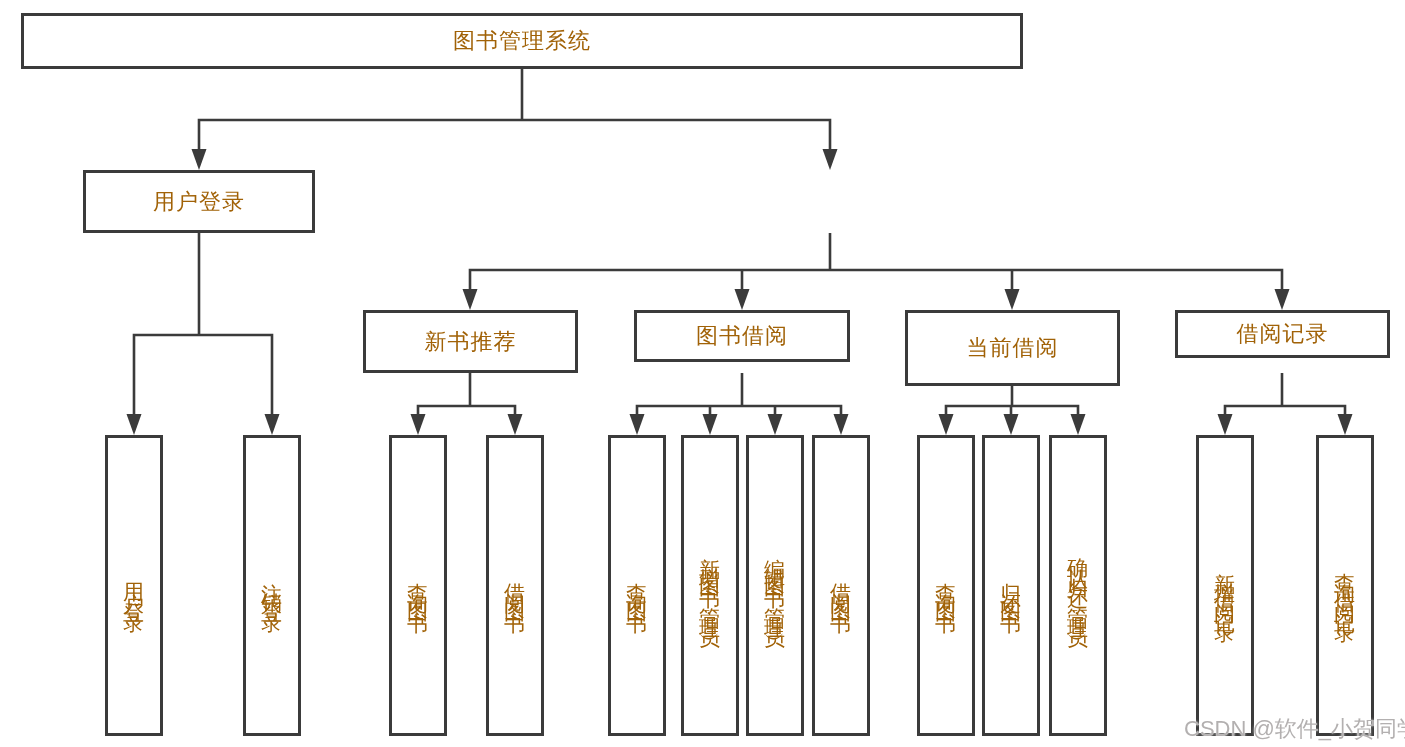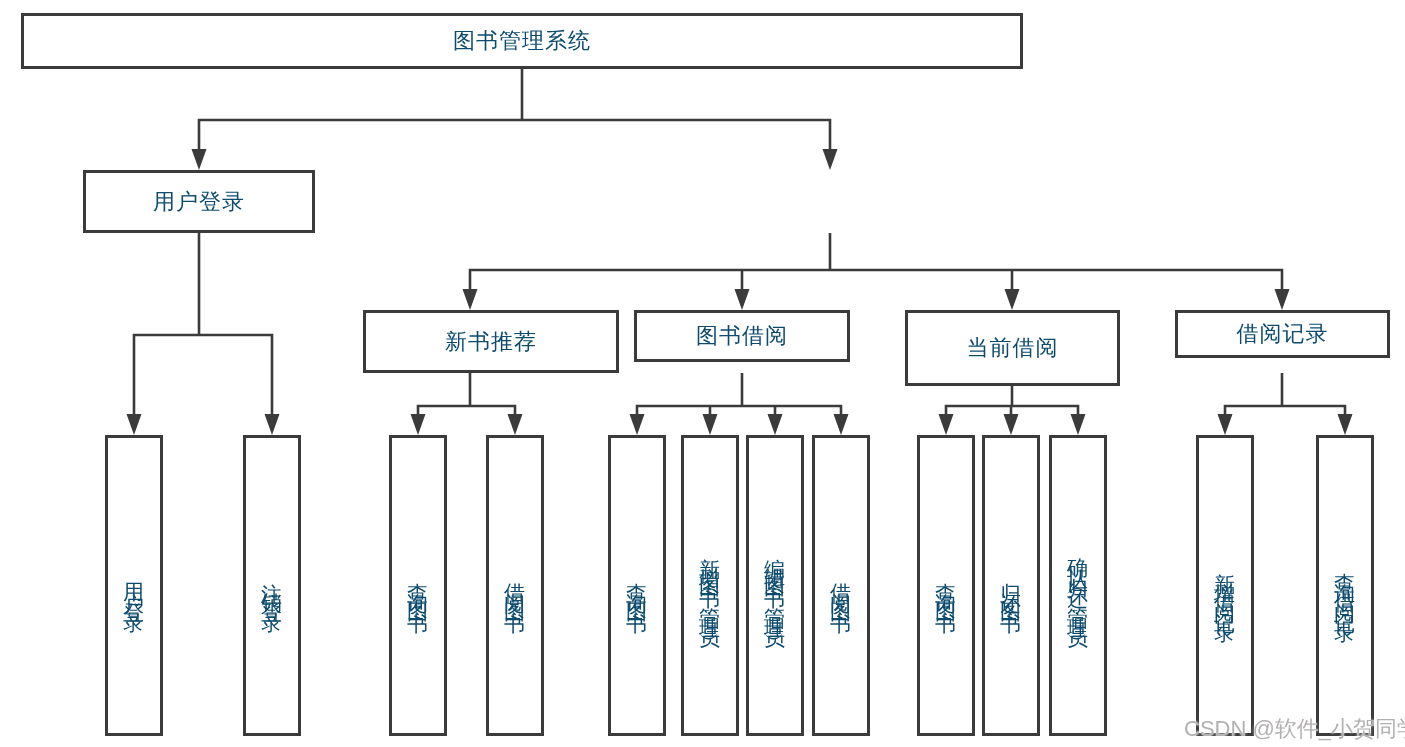--- a/index.html
+++ b/index.html
@@ -23,21 +23,21 @@
   }
   .node {
     position: absolute;
     box-sizing: border-box;
     border: 3px solid #3b3b3b;
     background: #ffffff;
     display: flex;
     align-items: center;
     justify-content: center;
     z-index: 2;
-    color: #0c4a6e;
+    color: #a16207;
   }
   .hnode span {
     font-size: 22px;
     letter-spacing: 1px;
     line-height: 1;
     white-space: nowrap;
   }
   .vnode span {
     writing-mode: vertical-rl;
     text-orientation: mixed;
@@ -122,21 +122,21 @@
   </svg>
 
   <div class="node hnode" style="left:21px;top:13px;width:1002px;height:56px">
     <span>图书管理系统</span>
   </div>
 
   <div class="node hnode" style="left:83px;top:170px;width:232px;height:63px">
     <span>用户登录</span>
   </div>
 
-  <div class="node hnode" style="left:363px;top:310px;width:256px;height:63px">
+  <div class="node hnode" style="left:363px;top:310px;width:215px;height:63px">
     <span>新书推荐</span>
   </div>
   <div class="node hnode" style="left:634px;top:310px;width:216px;height:52px">
     <span>图书借阅</span>
   </div>
   <div class="node hnode" style="left:905px;top:310px;width:215px;height:76px">
     <span>当前借阅</span>
   </div>
   <div class="node hnode" style="left:1175px;top:310px;width:215px;height:48px">
     <span>借阅记录</span>

